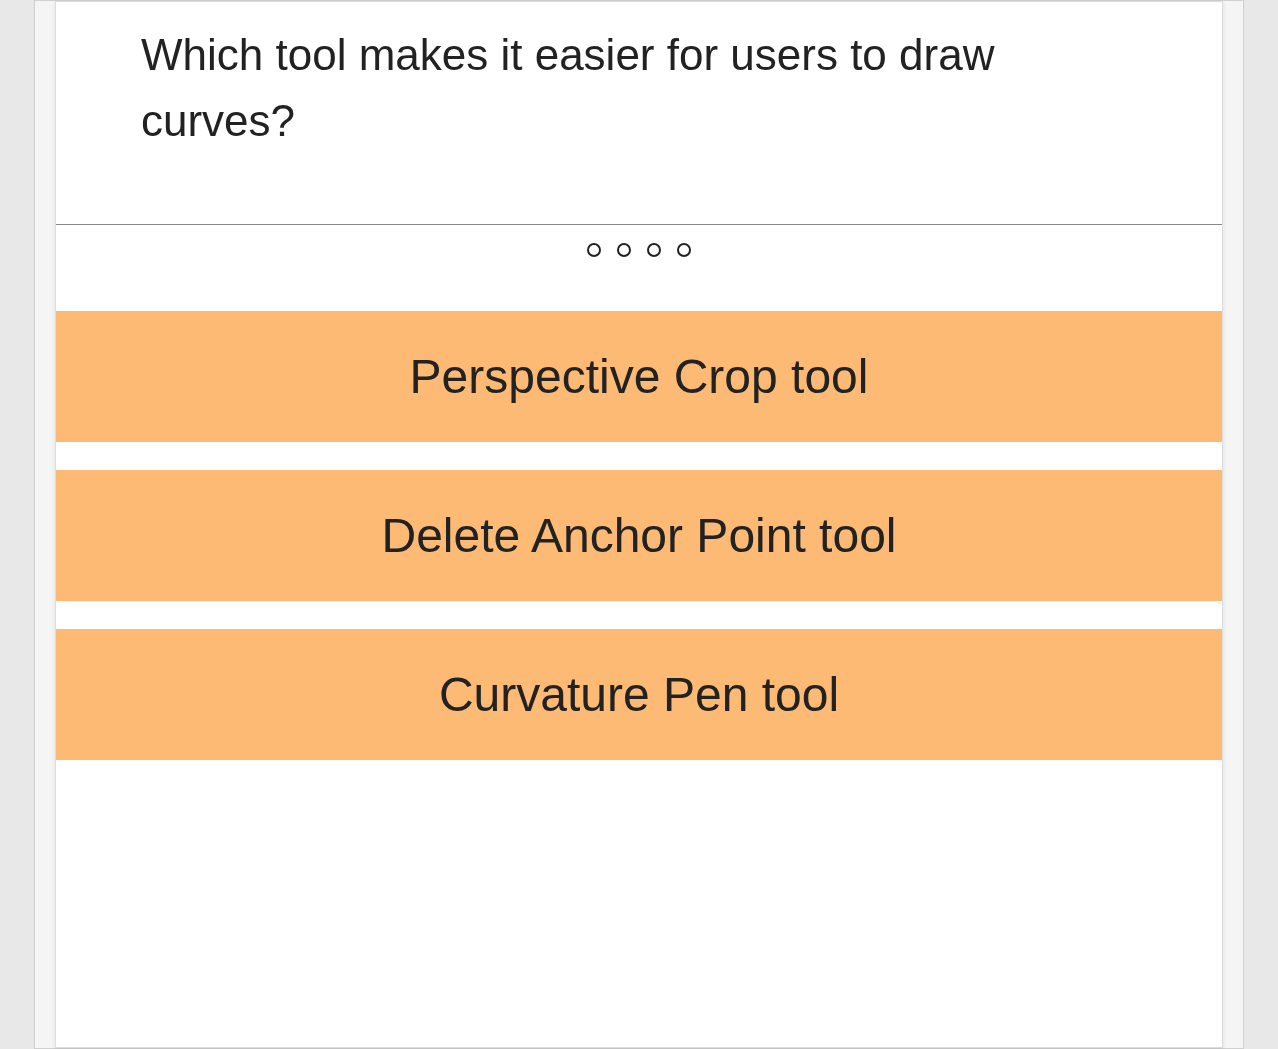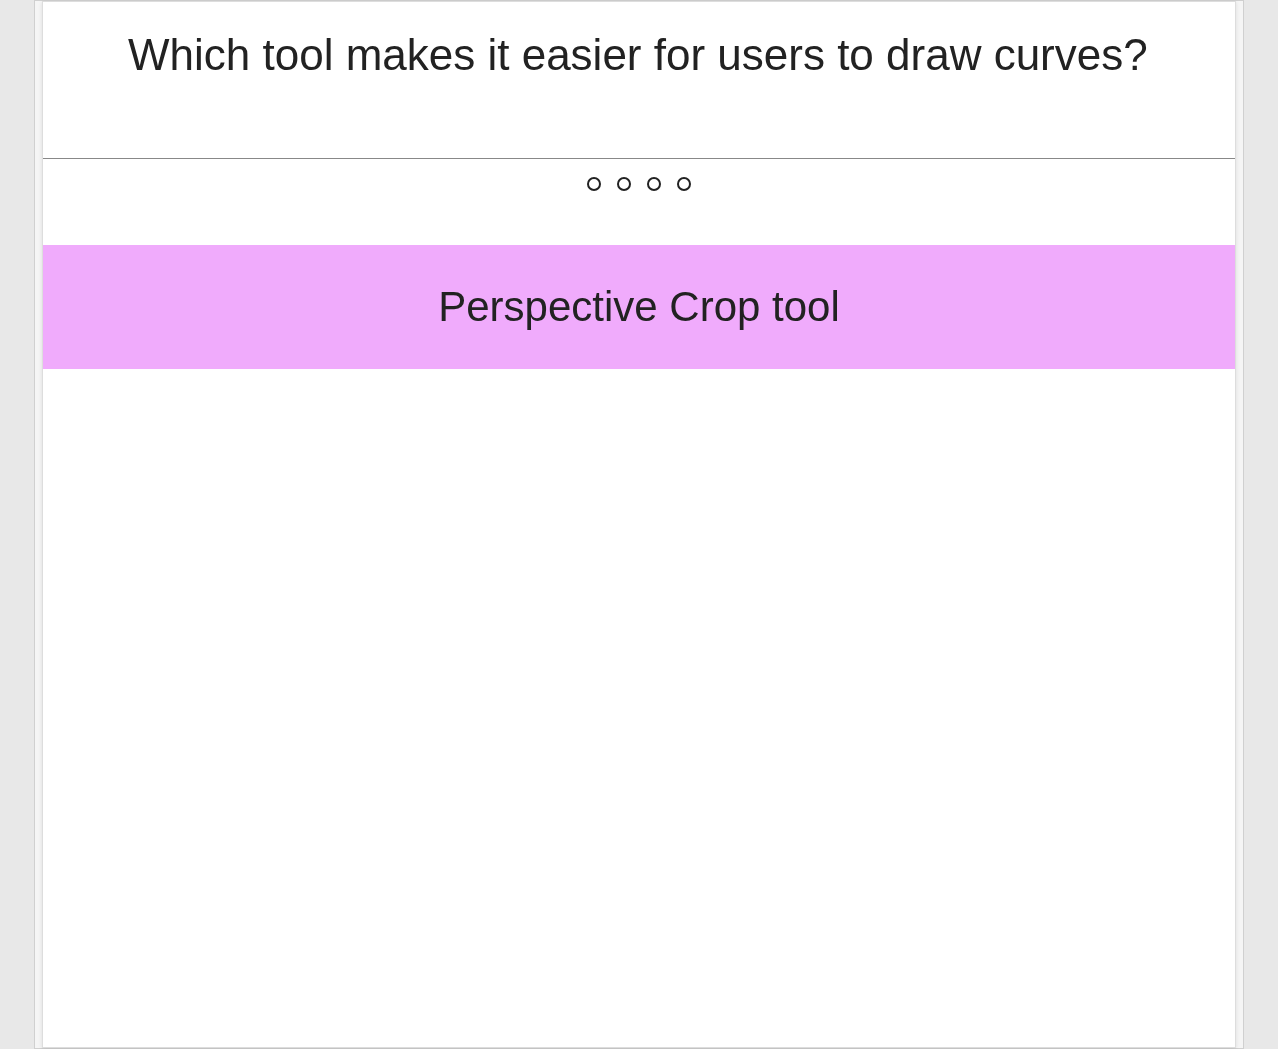--- a/index.html
+++ b/index.html
@@ -17,21 +17,21 @@
       display: flex;
       justify-content: center;
       padding-top: 0;
     }
     
     .outer-container {
       width: 1210px;
       background: #f5f5f5;
       border: 1px solid #d0d0d0;
       height: 100%;
-      padding: 0 7px;
+      padding: 0 20px;
     }
     
     .card {
       background: #ffffff;
       width: 100%;
       height: 100%;
       box-shadow: 0 1px 4px rgba(0,0,0,0.1);
       border: 1px solid #ddd;
       display: flex;
       flex-direction: column;
@@ -73,24 +73,24 @@
     }
     
     .options-section {
       display: flex;
       flex-direction: column;
       gap: 28px;
       padding: 0 0 30px 0;
     }
     
     .option-button {
-      background: #f0abfc;
+      background: #fdba74;
       border: none;
       padding: 38px 20px;
-      font-size: 42px;
+      font-size: 48px;
       color: #222;
       text-align: center;
       cursor: pointer;
       font-family: inherit;
       width: 100%;
     }
   </style>
 </head>
 <body>
 
@@ -107,16 +107,18 @@
       <div class="dots" id="dots-container">
           <span class="dot"></span>
           <span class="dot"></span>
           <span class="dot"></span>
           <span class="dot"></span>
         </div>
     </div>
 
     <div class="options-section" id="options-container">
         <button class="option-button">Perspective Crop tool</button>
+        <button class="option-button">Delete Anchor Point tool</button>
+        <button class="option-button">Curvature Pen tool</button>
       </div>
 
   </div>
 </div>
 
 </body></html>

